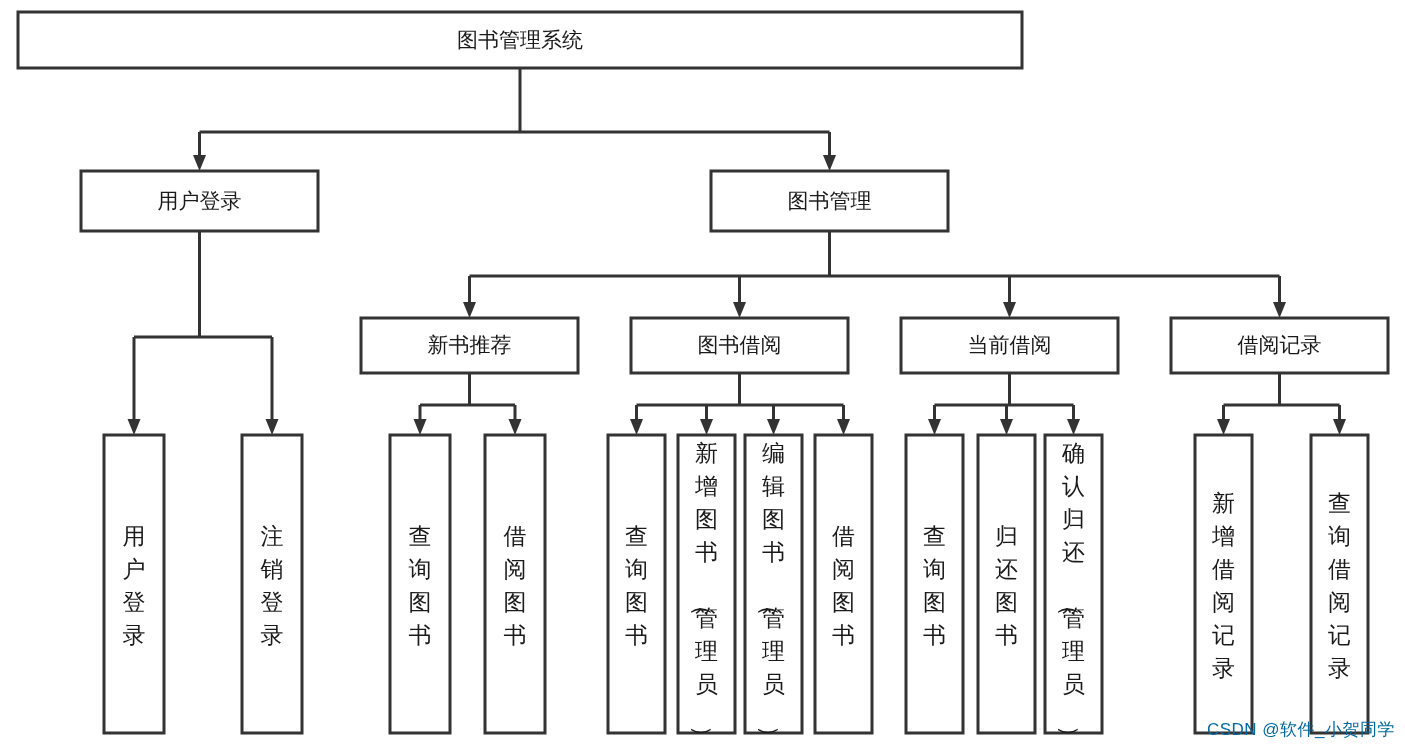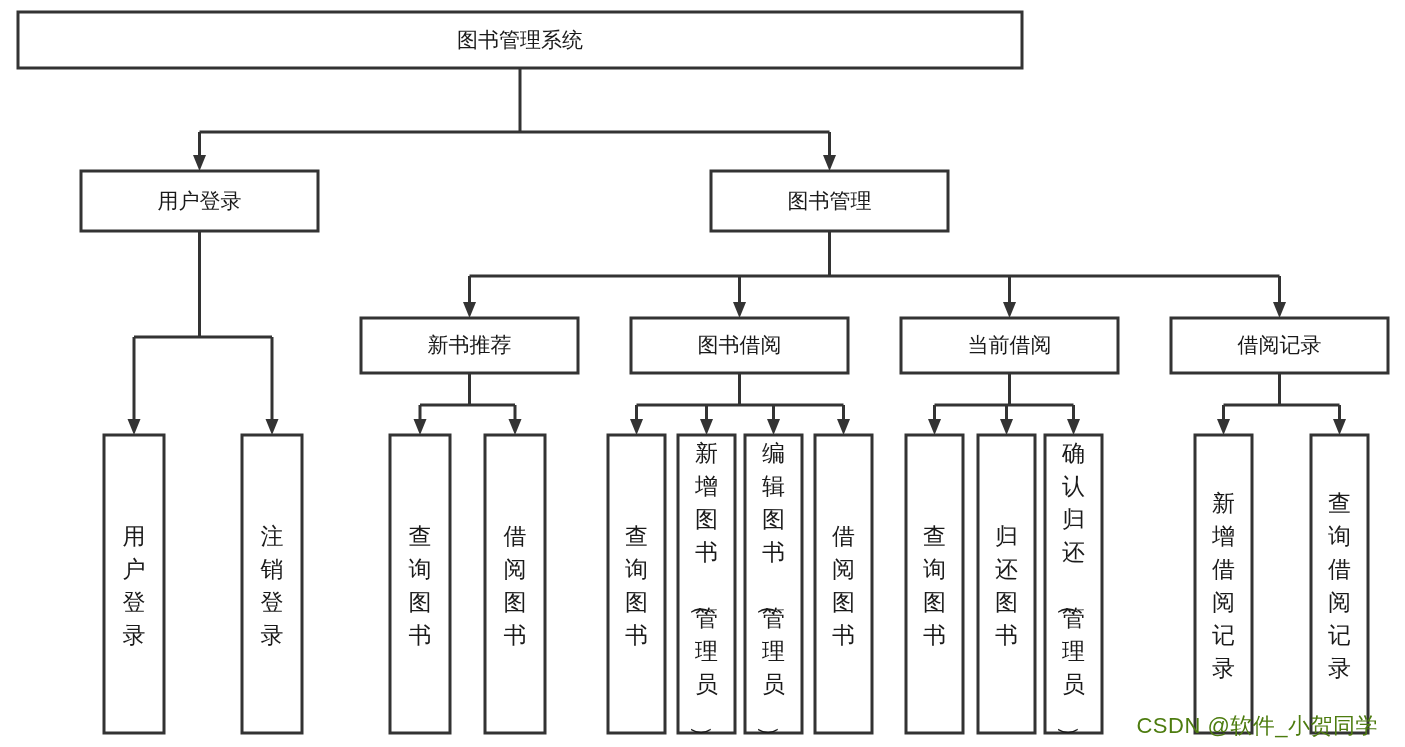--- a/index.html
+++ b/index.html
@@ -46,25 +46,25 @@
     dominant-baseline: middle;
   }
   .node-label-v {
     font-family: "Liberation Sans", "DejaVu Sans", sans-serif;
     font-size: 23px;
     fill: #1a1a1a;
     text-anchor: middle;
   }
   .watermark {
     position: absolute;
-    right: 27px;
+    right: 10px;
     bottom: 6px;
     font-family: "Liberation Sans", "DejaVu Sans", sans-serif;
-    font-size: 22px;
-    color: #4d7c0f;
+    font-size: 17px;
+    color: #0369a1;
     letter-spacing: 0.5px;
     white-space: nowrap;
     user-select: none;
   }
 </style>
 </head>
 <body>
 
 <div id="diagram-root">
   <svg class="diagram" viewBox="0 0 1405 747">

